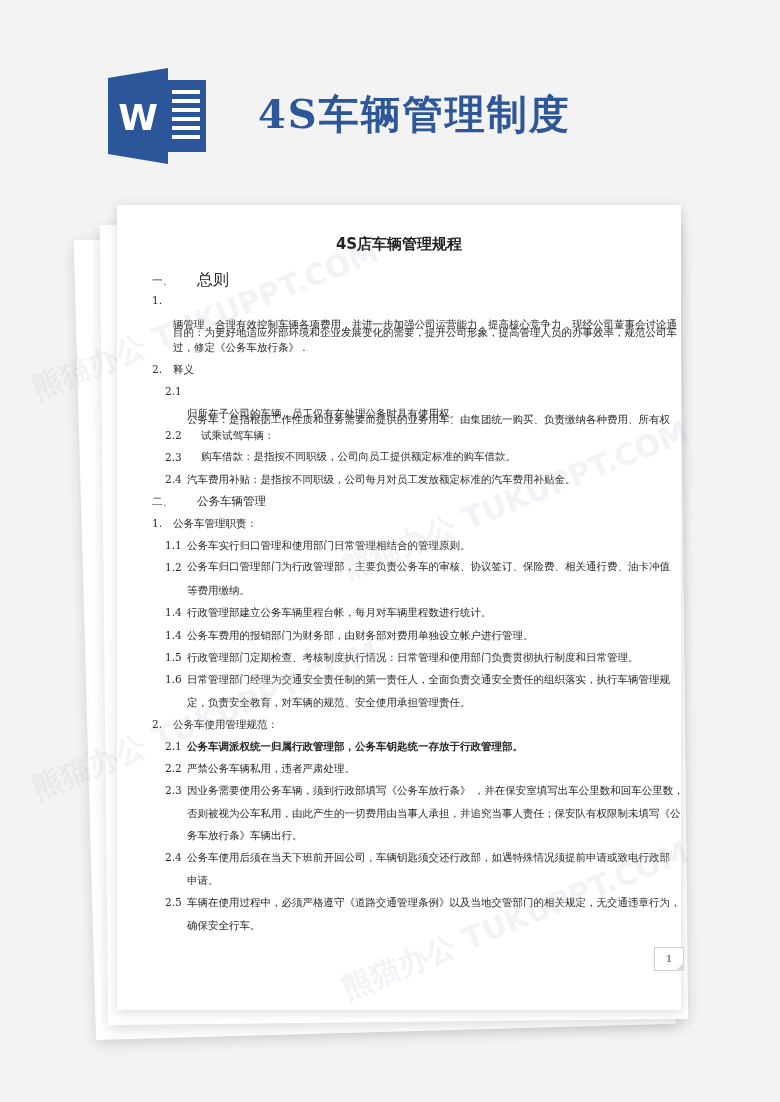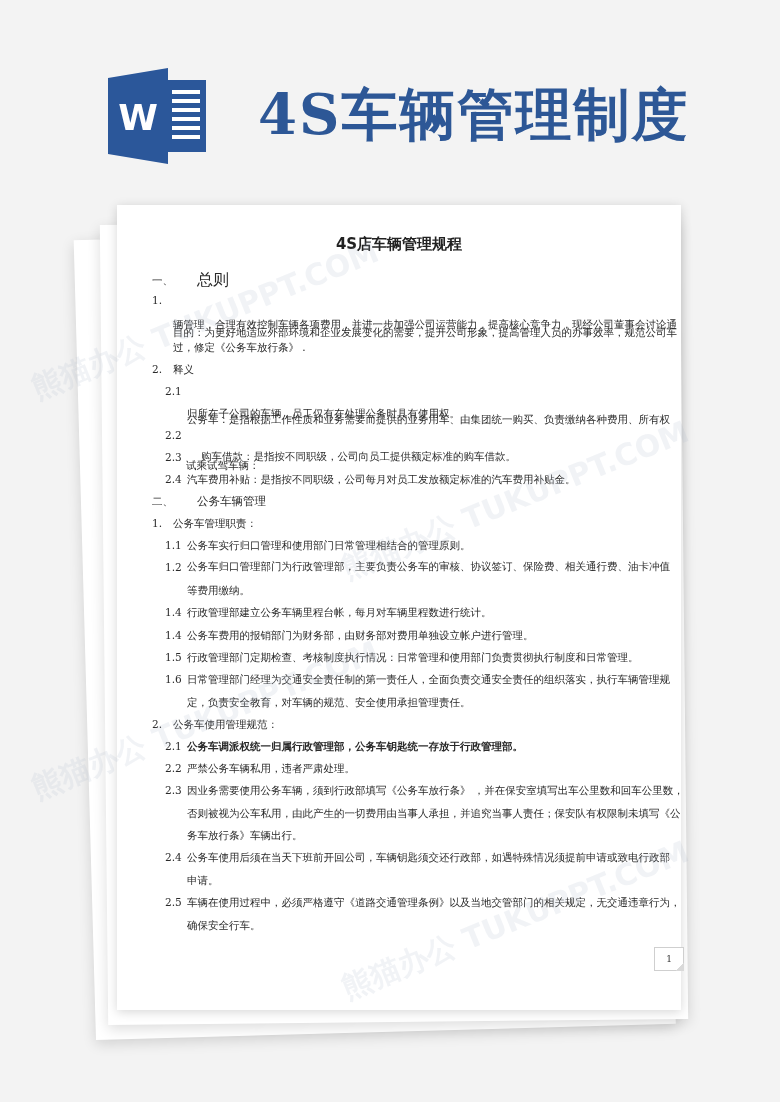--- a/index.html
+++ b/index.html
@@ -4,21 +4,21 @@
 <style>
   html, body { margin:0; padding:0; }
   body {
     width:780px; height:1102px; overflow:hidden; position:relative;
     background:#f3f3f3;
     font-family: "DejaVu Serif", "Liberation Serif", serif;
   }
   .header { position:absolute; left:0; top:0; width:780px; height:190px; }
   .word-icon { position:absolute; left:108px; top:68px; width:100px; height:96px; }
   .banner-title {
-    position:absolute; left:258px; top:76px; font-size:56px; font-weight:bold;
+    position:absolute; left:258px; top:76px; font-size:40px; font-weight:bold;
     color:#2d5796; letter-spacing:2px; line-height:76px; white-space:nowrap;
     font-family: "DejaVu Serif", "Liberation Serif", serif;
   }
   .page-back {
     position:absolute; background:#fff;
     box-shadow:0 4px 14px rgba(0,0,0,0.14);
   }
   .page-back.b1 { left:96px; top:240px; width:580px; height:800px; transform:rotate(-1.6deg); transform-origin:left bottom; }
   .page-back.b2 { left:104px; top:222px; width:580px; height:800px; transform:rotate(-0.6deg); }
   .page {
@@ -79,21 +79,21 @@
       <span class="line num" style="left: 35px; top: 88px;">1.</span>
       <span class="line" style="left: 56px; top: 88px; margin-top: 32px;">目的：为更好地适应外部环境和企业发展变化的需要，提升公司形象，提高管理人员的办事效率，规范公司车</span>
       <span class="line" style="left: 56px; top: 112px;">辆管理，合理有效控制车辆各项费用，并进一步加强公司运营能力，提高核心竞争力，现经公司董事会讨论通</span>
       <span class="line" style="left: 56px; top: 135px;">过，修定《公务车放行条》 .</span>
       <span class="line num" style="left: 35px; top: 157px;">2.</span>
       <span class="line" style="left: 56px; top: 157px;">释义</span>
       <span class="line num" style="left: 48px; top: 179px;">2.1</span>
       <span class="line" style="left: 70px; top: 179px; margin-top: 28px;">公务车：是指根据工作性质和业务需要而提供的业务用车、由集团统一购买、负责缴纳各种费用、所有权</span>
       <span class="line" style="left: 70px; top: 201px;">归所在子公司的车辆，员工仅有在处理公务时具有使用权。</span>
       <span class="line num" style="left: 48px; top: 223px;">2.2</span>
-      <span class="line" style="left: 69px; top: 223px; margin-top: 30px;">试乘试驾车辆：</span>
+      <span class="line" style="left: 84px; top: 223px;">试乘试驾车辆：</span>
       <span class="line num" style="left: 48px; top: 245px;">2.3</span>
       <span class="line" style="left: 84px; top: 245px; font-family: Liberation Mono, monospace;">购车借款：是指按不同职级，公司向员工提供额定标准的购车借款。</span>
       <span class="line num" style="left: 48px; top: 267px;">2.4</span>
       <span class="line" style="left: 70px; top: 267px;">汽车费用补贴：是指按不同职级，公司每月对员工发放额定标准的汽车费用补贴金。</span>
       <span class="line num" style="left: 35px; top: 289px;">二、</span>
       <span class="line" style="left: 80px; top: 289px; font-size: 11.5px;">公务车辆管理</span>
       <span class="line num" style="left: 35px; top: 311px;">1.</span>
       <span class="line" style="left: 56px; top: 311px;">公务车管理职责：</span>
       <span class="line num" style="left: 48px; top: 333px;">1.1</span>
       <span class="line" style="left: 70px; top: 333px;">公务车实行归口管理和使用部门日常管理相结合的管理原则。</span>

